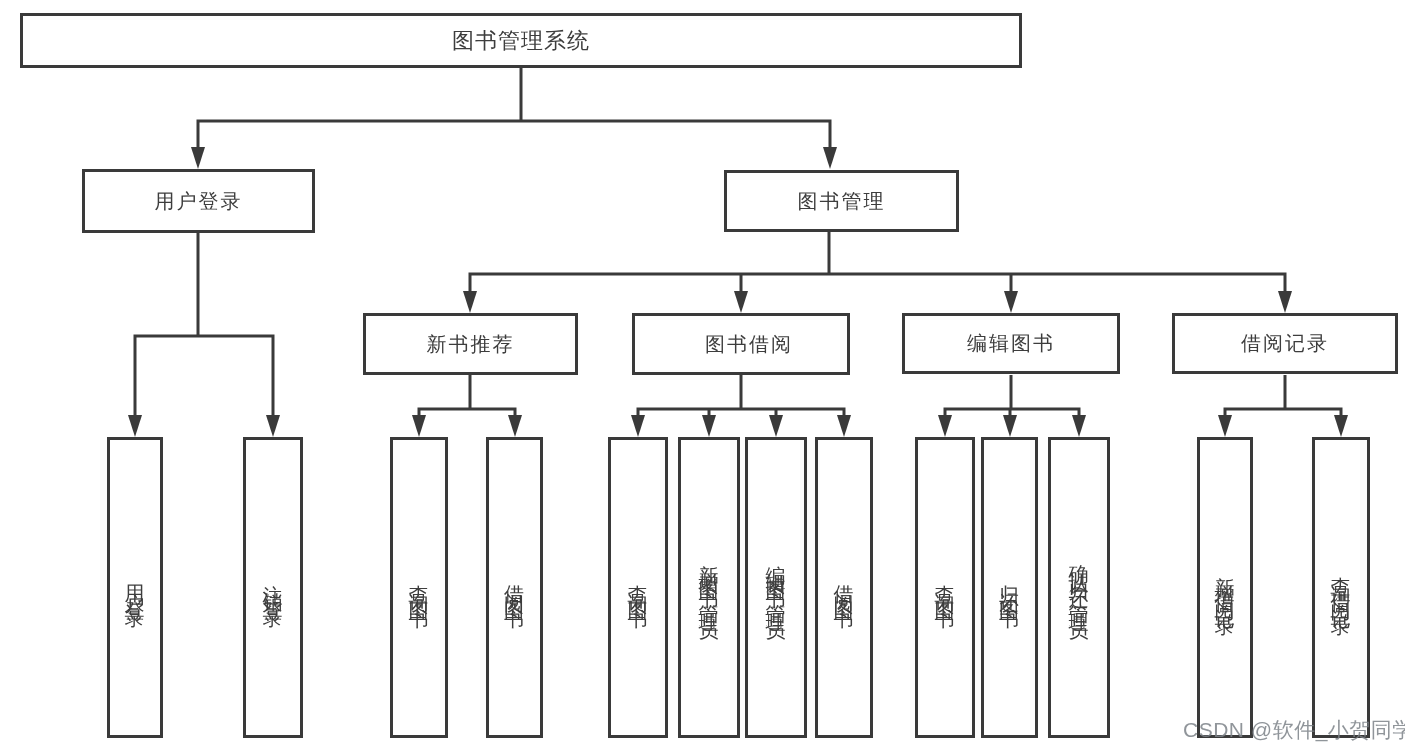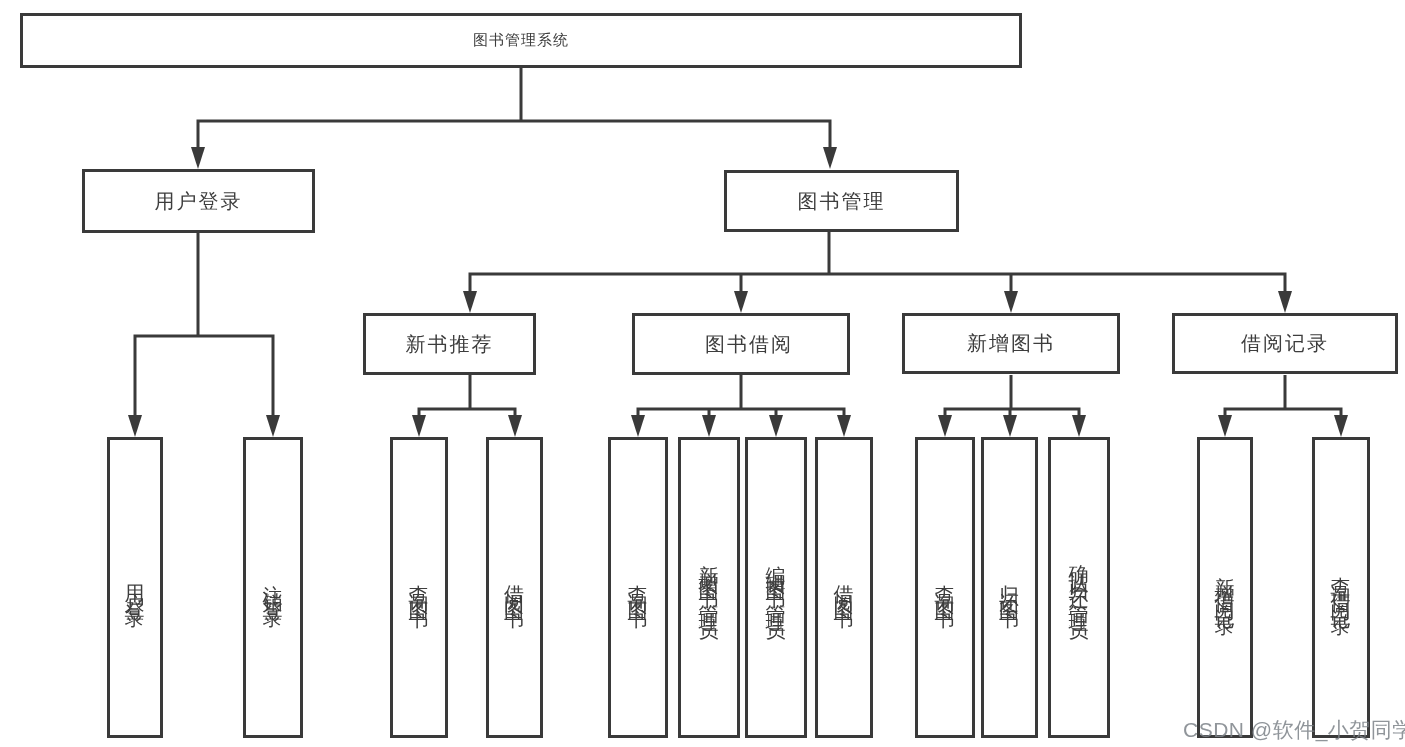--- a/index.html
+++ b/index.html
@@ -23,21 +23,21 @@
     border: 3px solid #3a3a3a;
     background: #ffffff;
     color: #3d3d3d;
     display: flex;
     align-items: center;
     justify-content: center;
     text-align: center;
     z-index: 2;
   }
   .hnode { font-size: 20px; letter-spacing: 2px; }
-  .root  { font-size: 15px; letter-spacing: 1px; }
+  .root  { font-size: 22px; letter-spacing: 1px; }
   .leaf span {
     writing-mode: vertical-rl;
     text-orientation: mixed;
     font-size: 20px;
     line-height: 1;
     letter-spacing: 8px;
     white-space: nowrap;
   }
   .leaf { padding-bottom: 6px; }
   #watermark {
@@ -96,28 +96,28 @@
     <span>图书管理系统</span>
   </div>
 
   <div class="node hnode" style="left:82px; top:169px; width:233px; height:64px;">
     <span>用户登录</span>
   </div>
   <div class="node hnode" style="left:712px; top:170px; width:235px; height:62px;margin-left:12px;">
     <span>图书管理</span>
   </div>
 
-  <div class="node hnode" style="left:363px; top:313px; width:173px; height:62px;">
+  <div class="node hnode" style="left:363px; top:313px; width:215px; height:62px;">
     <span>新书推荐</span>
   </div>
   <div class="node hnode" style="left:632px; top:313px; width:218px; height:62px;padding-left:16px;">
     <span>图书借阅</span>
   </div>
   <div class="node hnode" style="left:902px; top:313px; width:218px; height:61px;">
-    <span>新增图书</span>
+    <span>编辑图书</span>
   </div>
   <div class="node hnode" style="left:1172px; top:313px; width:226px; height:61px;">
     <span>借阅记录</span>
   </div>
 
   <div class="node leaf" style="left:107px; top:437px; width:56px; height:301px;">
     <span>用户登录</span>
   </div>
   <div class="node leaf" style="left:243px; top:437px; width:60px; height:301px;">
     <span>注销登录</span>

